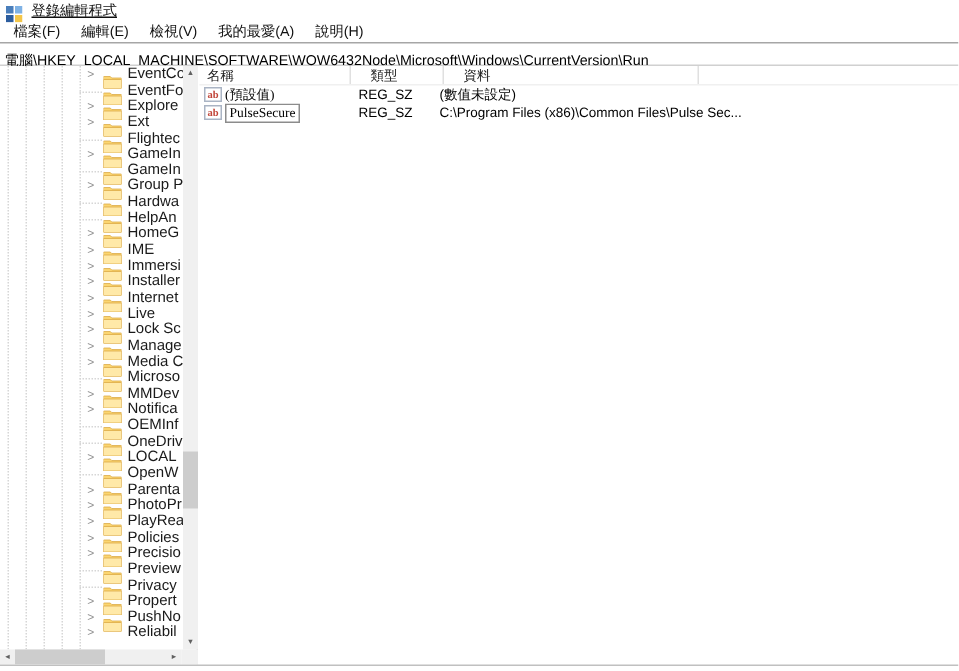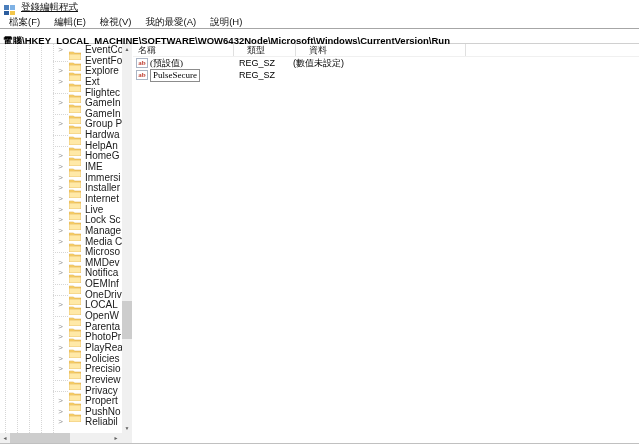--- a/index.html
+++ b/index.html
@@ -18,21 +18,21 @@
     display:flex; align-items:center; padding-left:2px; background:#fff;
     border-bottom:1px solid #a6a6a6; }
   .menu-item { font-size:9.5px; padding:0 7px; height:14px; line-height:14px;
     color:#111; cursor:default; }
 
   
   .addressbar { position:absolute; left:0; top:30px; width:100%; height:14px;
     background:#fff; border-bottom:1px solid #d0d0d0; }
   .addressbar input { width:100%; height:13px; border:none; outline:none;
     font-family:"Liberation Sans", sans-serif; font-size:9.5px; color:#000;
-    padding-left:3px; background:transparent;font-weight:bold; }
+    padding-left:3px; background:transparent; }
 
   
   .main { position:absolute; left:0; top:44px; width:639px; height:399px; }
 
   
   .tree-pane { position:absolute; left:0; top:0; width:132px; height:399px;
     background:#fff; border-right:1px solid #cfcfcf; }
   .tree-viewport { position:absolute; left:0; top:0; width:122px; height:389px;
     overflow:hidden; }
   .guide { position:absolute; top:0; height:389px; width:0;
@@ -443,20 +443,21 @@
             </div>
             <div class="cell-type">REG_SZ</div>
             <div class="cell-data">(數值未設定)</div>
           </div>
           <div class="list-row">
             <div class="cell-name">
               <span class="ab-icon">ab</span>
               <span class="vname selbox">PulseSecure</span>
             </div>
             <div class="cell-type">REG_SZ</div>
+            <div class="cell-data">C:\Program Files (x86)\Common Files\Pulse Sec...</div>
           </div>
         </div>
     </div>
 
   </div>
 
   <div class="bottom-strip"></div>
 
 </div>
 

